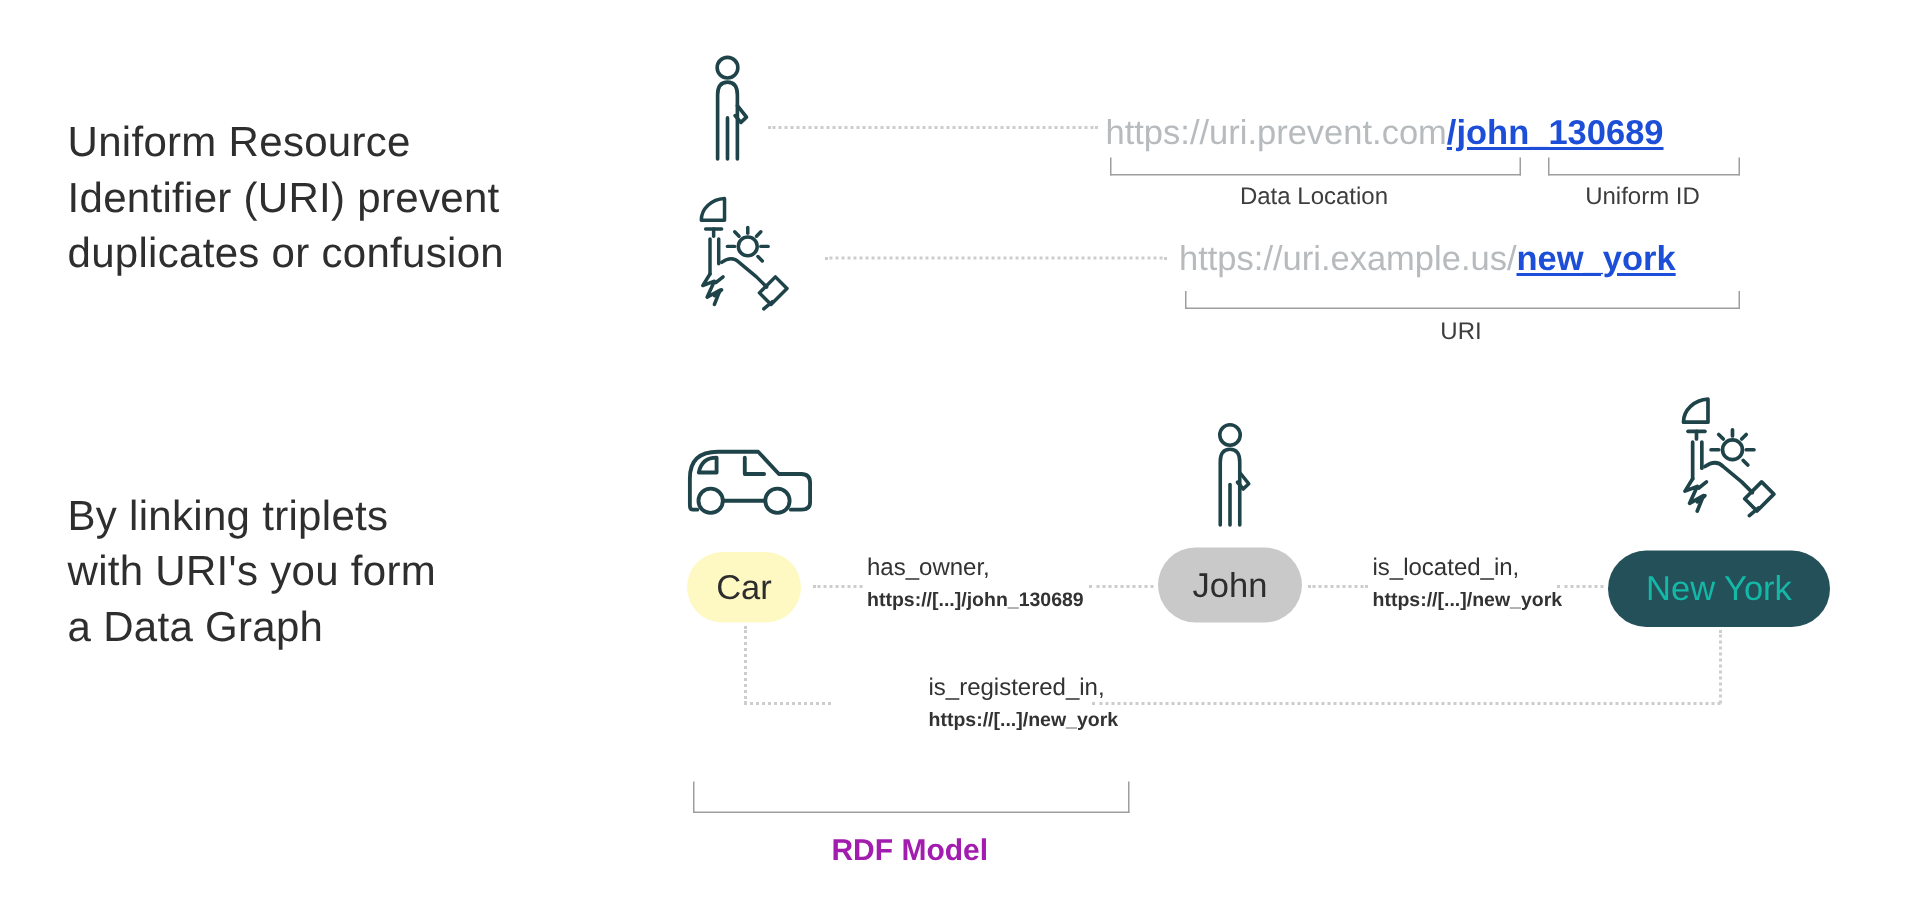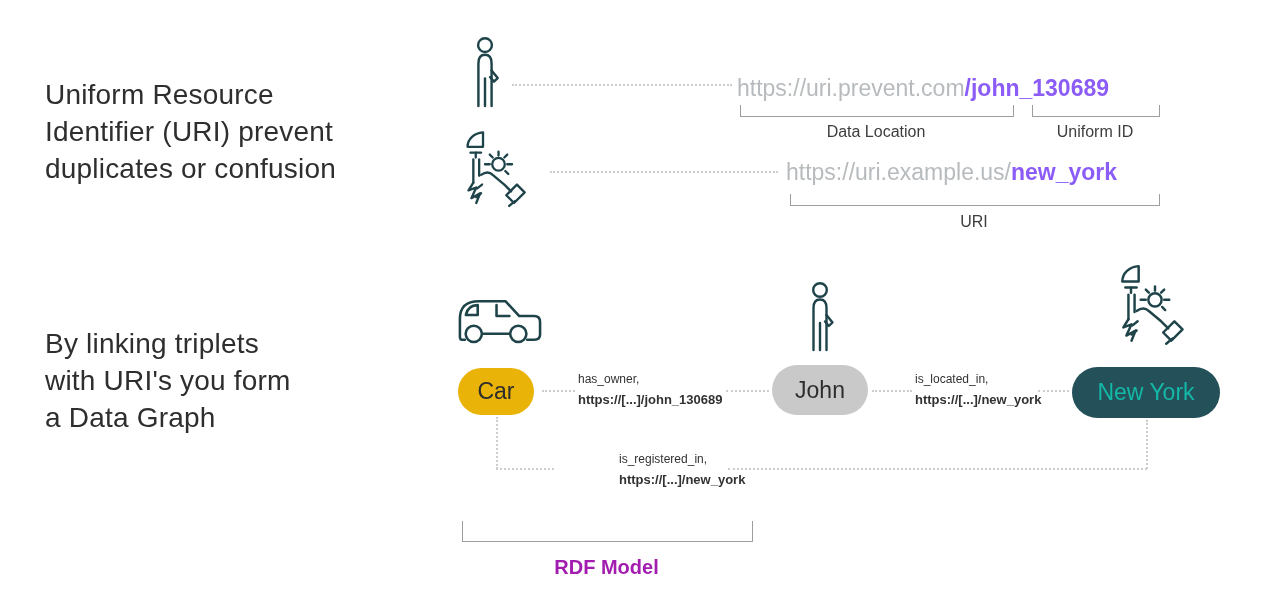--- a/index.html
+++ b/index.html
@@ -10,33 +10,33 @@
   .heading{
     position:absolute;font-size:28px;line-height:37px;color:#2e2e2e;
     white-space:pre-line;letter-spacing:.2px;
   }
   .icon{position:absolute;}
   .icon svg{display:block;width:100%;height:100%;}
   .dotted-h{position:absolute;border-top:2px dotted #cdcdcd;height:0;}
   .dotted-v{position:absolute;border-left:2px dotted #cdcdcd;width:0;}
   .url-row{position:absolute;font-size:23px;white-space:nowrap;line-height:26px;}
   .url-base{color:#b7bbbd;font-weight:400;}
-  .url-res{color:#8b5cf6;font-weight:600;}
+  .url-res{color:#1d4ed8;font-weight:600;text-decoration:underline;}
   .bracket{position:absolute;height:11px;
     border-left:1px solid #9e9e9e;border-right:1px solid #9e9e9e;border-bottom:1px solid #9e9e9e;}
   .bracket-label{position:absolute;font-size:16px;color:#3d3d3d;text-align:center;white-space:nowrap;}
   .pill{
     position:absolute;border-radius:999px;display:flex;align-items:center;justify-content:center;
     font-size:23px;color:#2d2d2d;white-space:nowrap;
   }
-  .pill-car{background:#eab308;}
+  .pill-car{background:#fef9c3;}
   .pill-john{background:#c9c9c9;}
   .pill-ny{background:#24505a;color:#14b8a6;}
   .edge-label{position:absolute;white-space:nowrap;}
-  .edge-rel{font-size:12px;color:#323232;line-height:20px;}
+  .edge-rel{font-size:16px;color:#323232;line-height:20px;}
   .edge-uri{font-size:13px;font-weight:700;color:#323232;line-height:15px;margin-top:3px;}
   .rdf-label{font-size:20px;color:#a21caf;font-weight:bold;}
 </style>
 </head>
 <body>
 
 <div class="stage">
 
   <svg width="0" height="0" style="position:absolute" aria-hidden="true">
     <defs>

